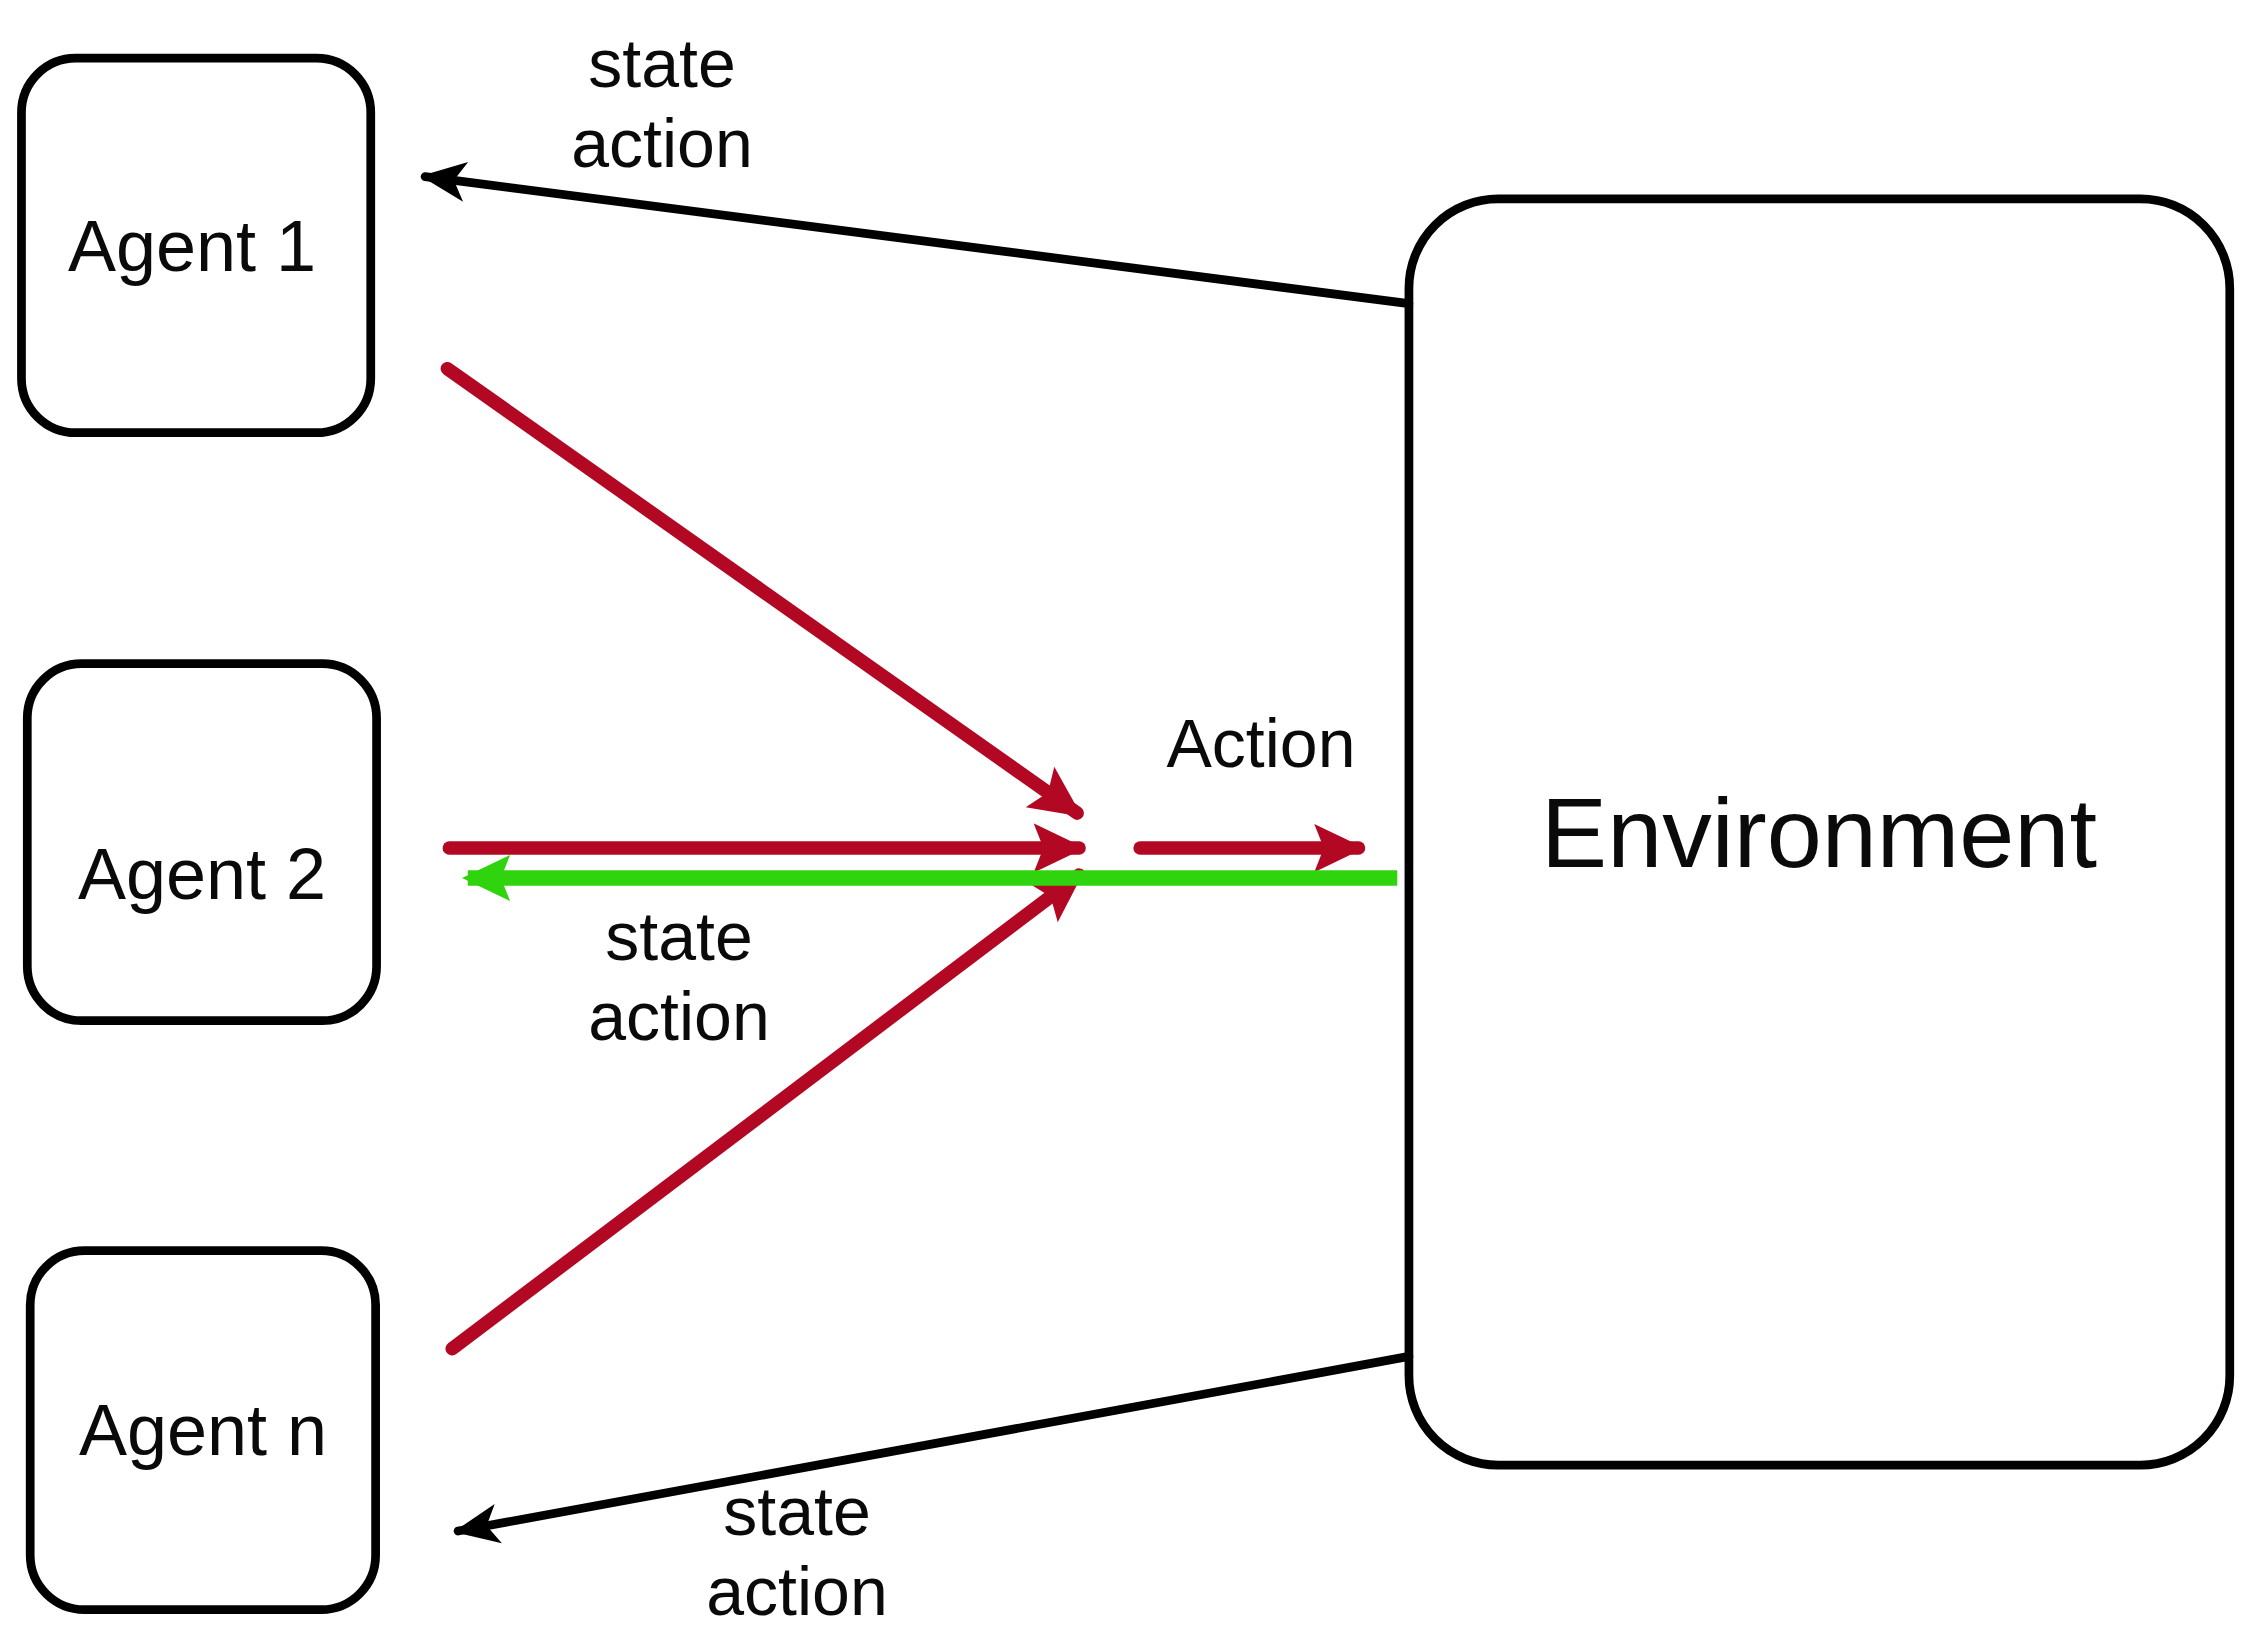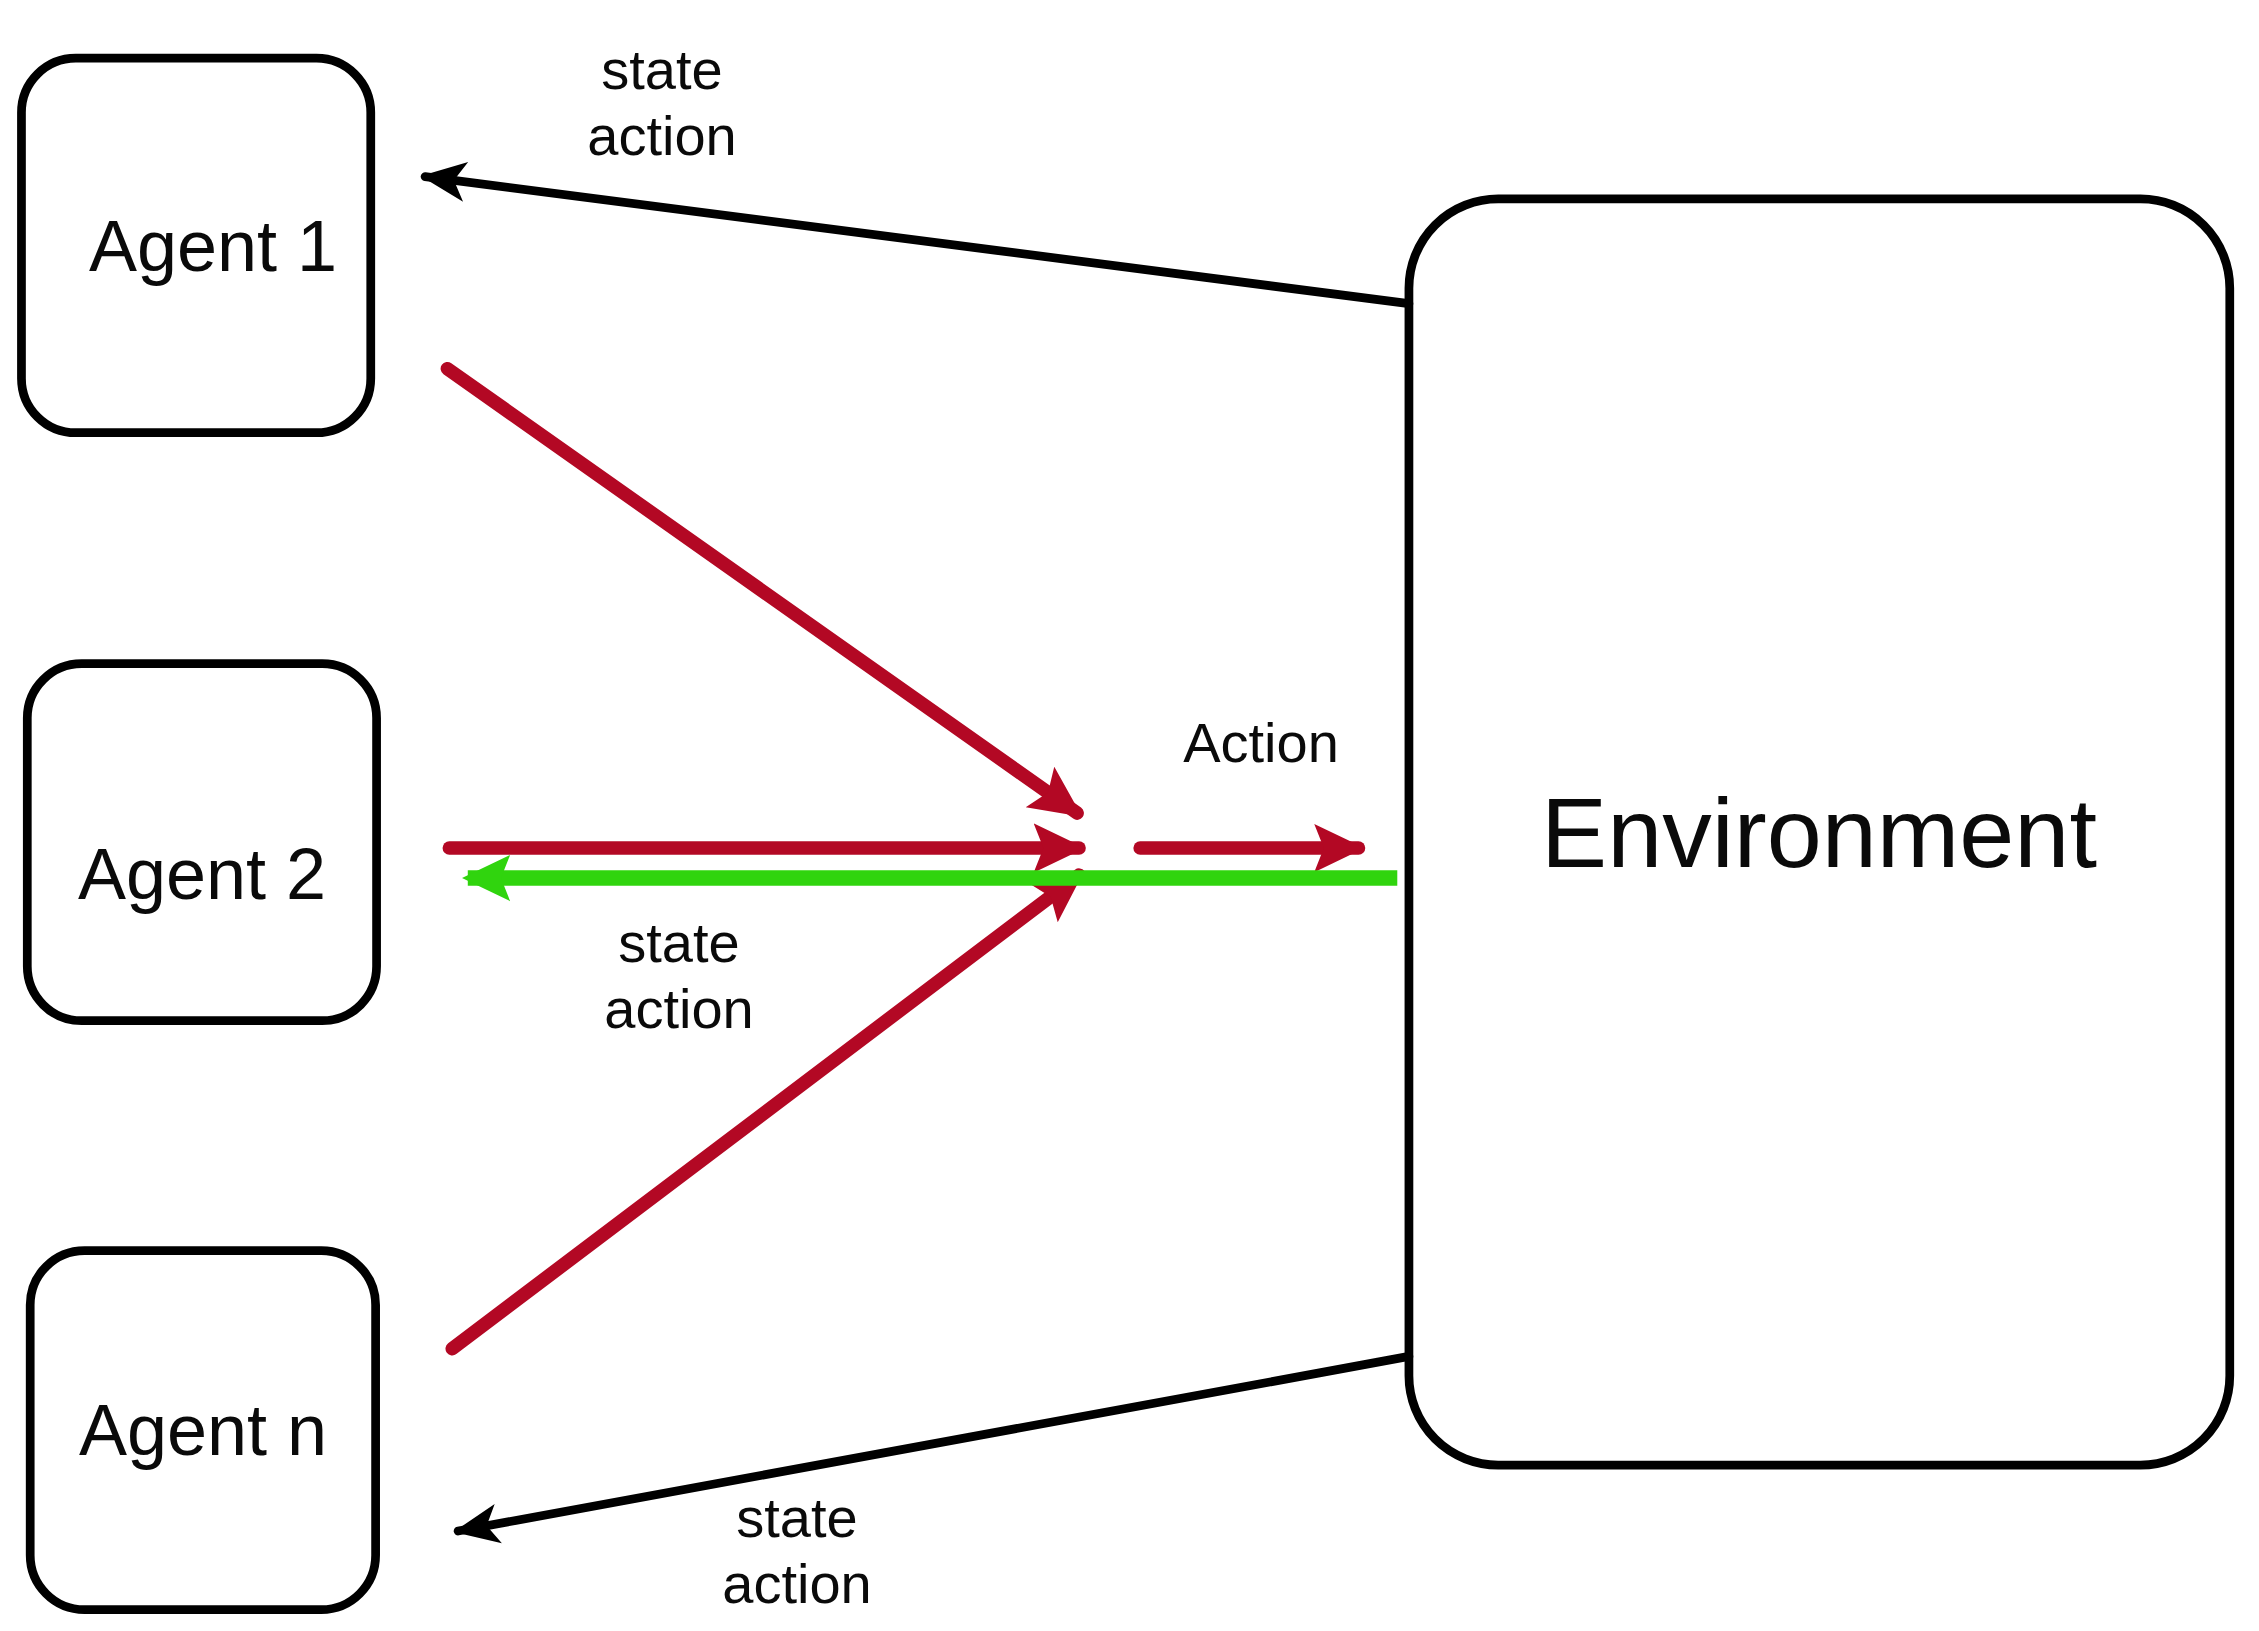--- a/index.html
+++ b/index.html
@@ -50,23 +50,23 @@
   .txt {
     position: absolute;
     transform: translate(-50%, -50%);
     color: var(--text, #0a0a0a);
     white-space: nowrap;
     text-align: center;
     line-height: 1.18;
   }
   .node-label  { font-size: 72px; }
   .env-label   { font-size: 99px; }
-  .edge-label  { font-size: 56px; }
+  .edge-label  { font-size: 68px; }
 
-  .pos-agent1 { left: 213px;  top: 246px;  }
+  .pos-agent1 { left: 192px;  top: 246px;  }
   .pos-agent2 { left: 202px;  top: 842px; margin-top: 32px;  }
   .pos-agentn { left: 203px;  top: 1430px; }
   .pos-env    { left: 1819px; top: 833px;  }
   .pos-lbl-top    { left: 662px;  top: 103px;  }
   .pos-lbl-mid    { left: 679px;  top: 976px; }
   .pos-lbl-joint  { left: 1261px; top: 743px;  }
   .pos-lbl-bottom { left: 797px;  top: 1551px; }
 </style>
 </head>
 <body>

